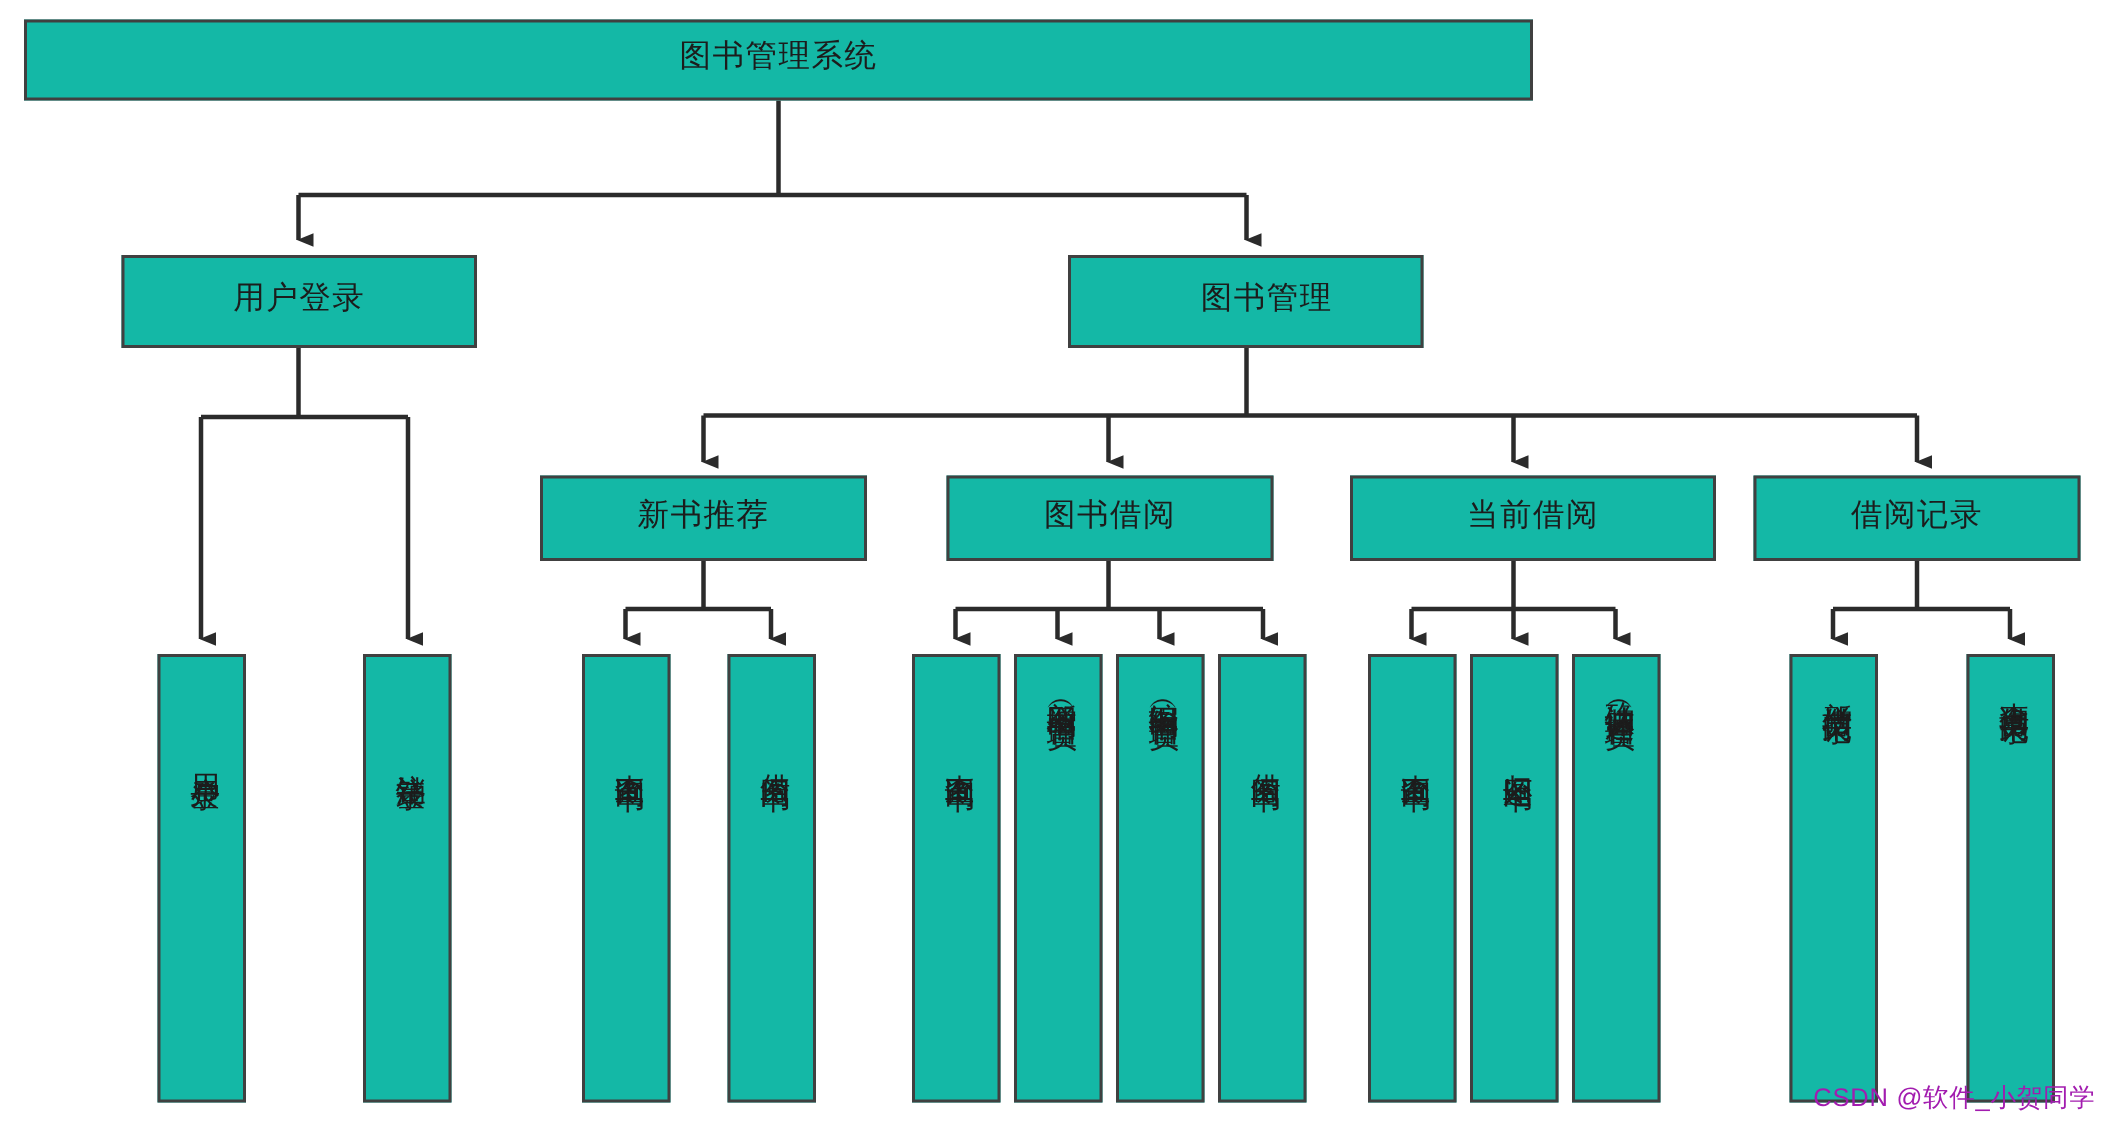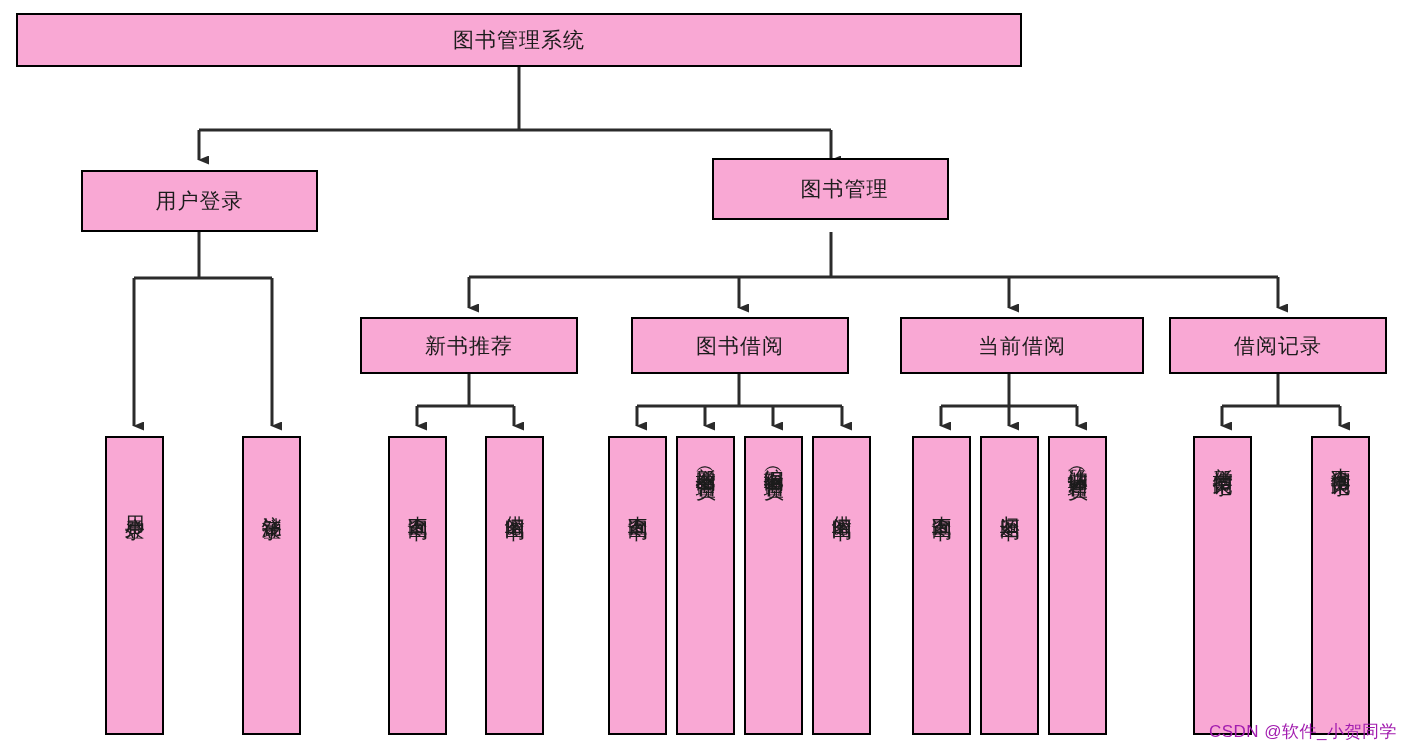--- a/index.html
+++ b/index.html
@@ -21,27 +21,28 @@
     position: absolute;
     left: 0;
     top: 0;
     width: 1405px;
     height: 747px;
     pointer-events: none;
   }
   .node {
     position: absolute;
     box-sizing: border-box;
-    background: #f9a8d4;
-    border: 2px solid #000000;
+    background: #14b8a6;
+    border: 2px solid #404040;
     display: flex;
     align-items: center;
     justify-content: center;
     color: #1c1c1c;
     z-index: 2;
+    font-family: Liberation Mono, monospace;
   }
   .node.h-node .label {
     font-size: 21px;
     line-height: 1.1;
     letter-spacing: 1px;
     white-space: nowrap;
   }
   .node.v-node {
     align-items: flex-start;
     justify-content: center;
@@ -129,21 +130,21 @@
   </svg>
 
   <div class="node h-node" style="left:16px; top:13px; width:1006px; height:54px;">
     <span class="label">图书管理系统</span>
   </div>
 
   <div class="node h-node" style="left:81px; top:170px; width:237px; height:62px;">
     <span class="label">用户登录</span>
   </div>
 
-  <div class="node h-node" style="left:712px; top:158px; width:237px; height:62px;padding-left:28px;">
+  <div class="node h-node" style="left:712px; top:170px; width:237px; height:62px;padding-left:28px;">
     <span class="label">图书管理</span>
   </div>
 
   <div class="node h-node" style="left:631px; top:317px; width:218px; height:57px;">
     <span class="label">图书借阅</span>
   </div>
 
   <div class="node h-node" style="left:360px; top:317px; width:218px; height:57px;">
     <span class="label">新书推荐</span>
   </div>

